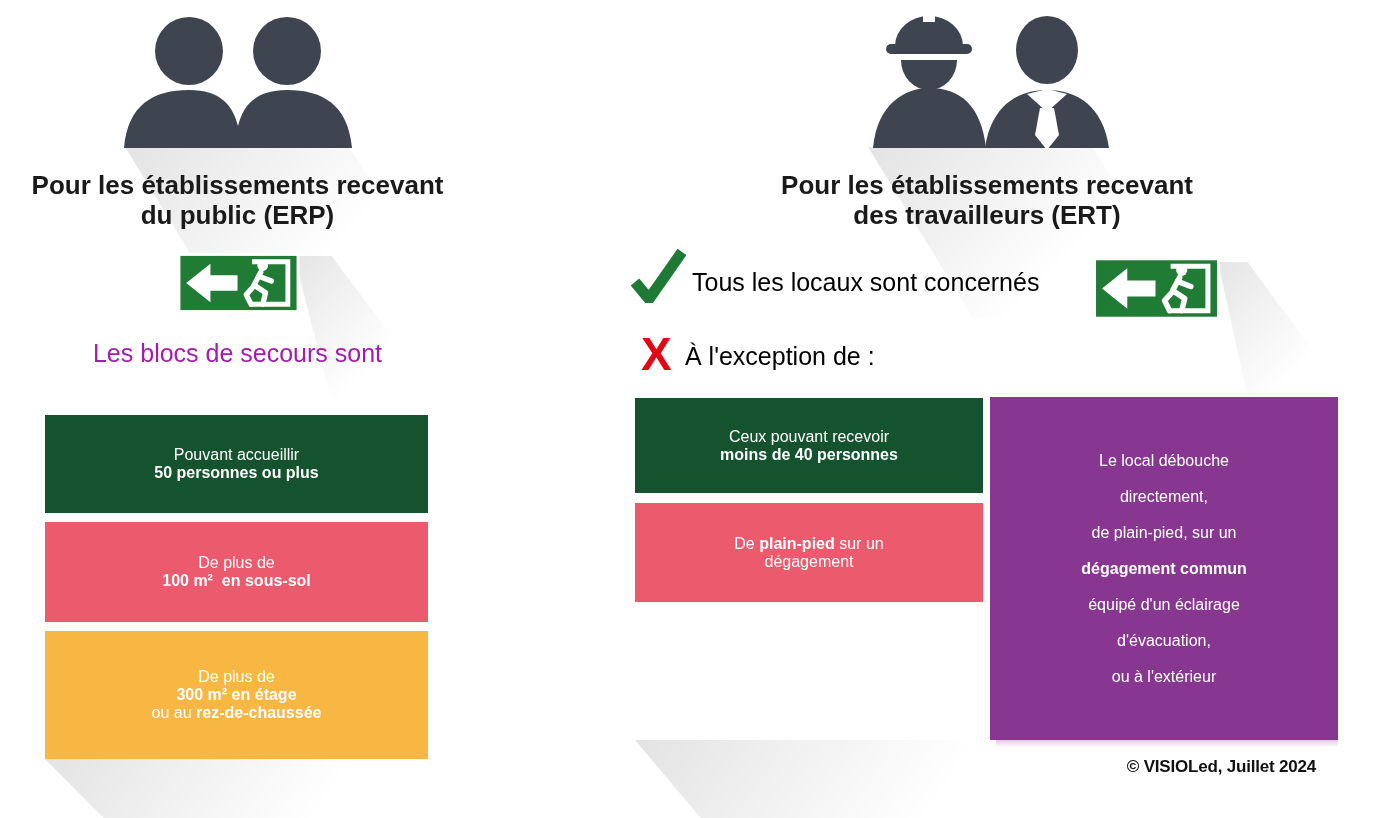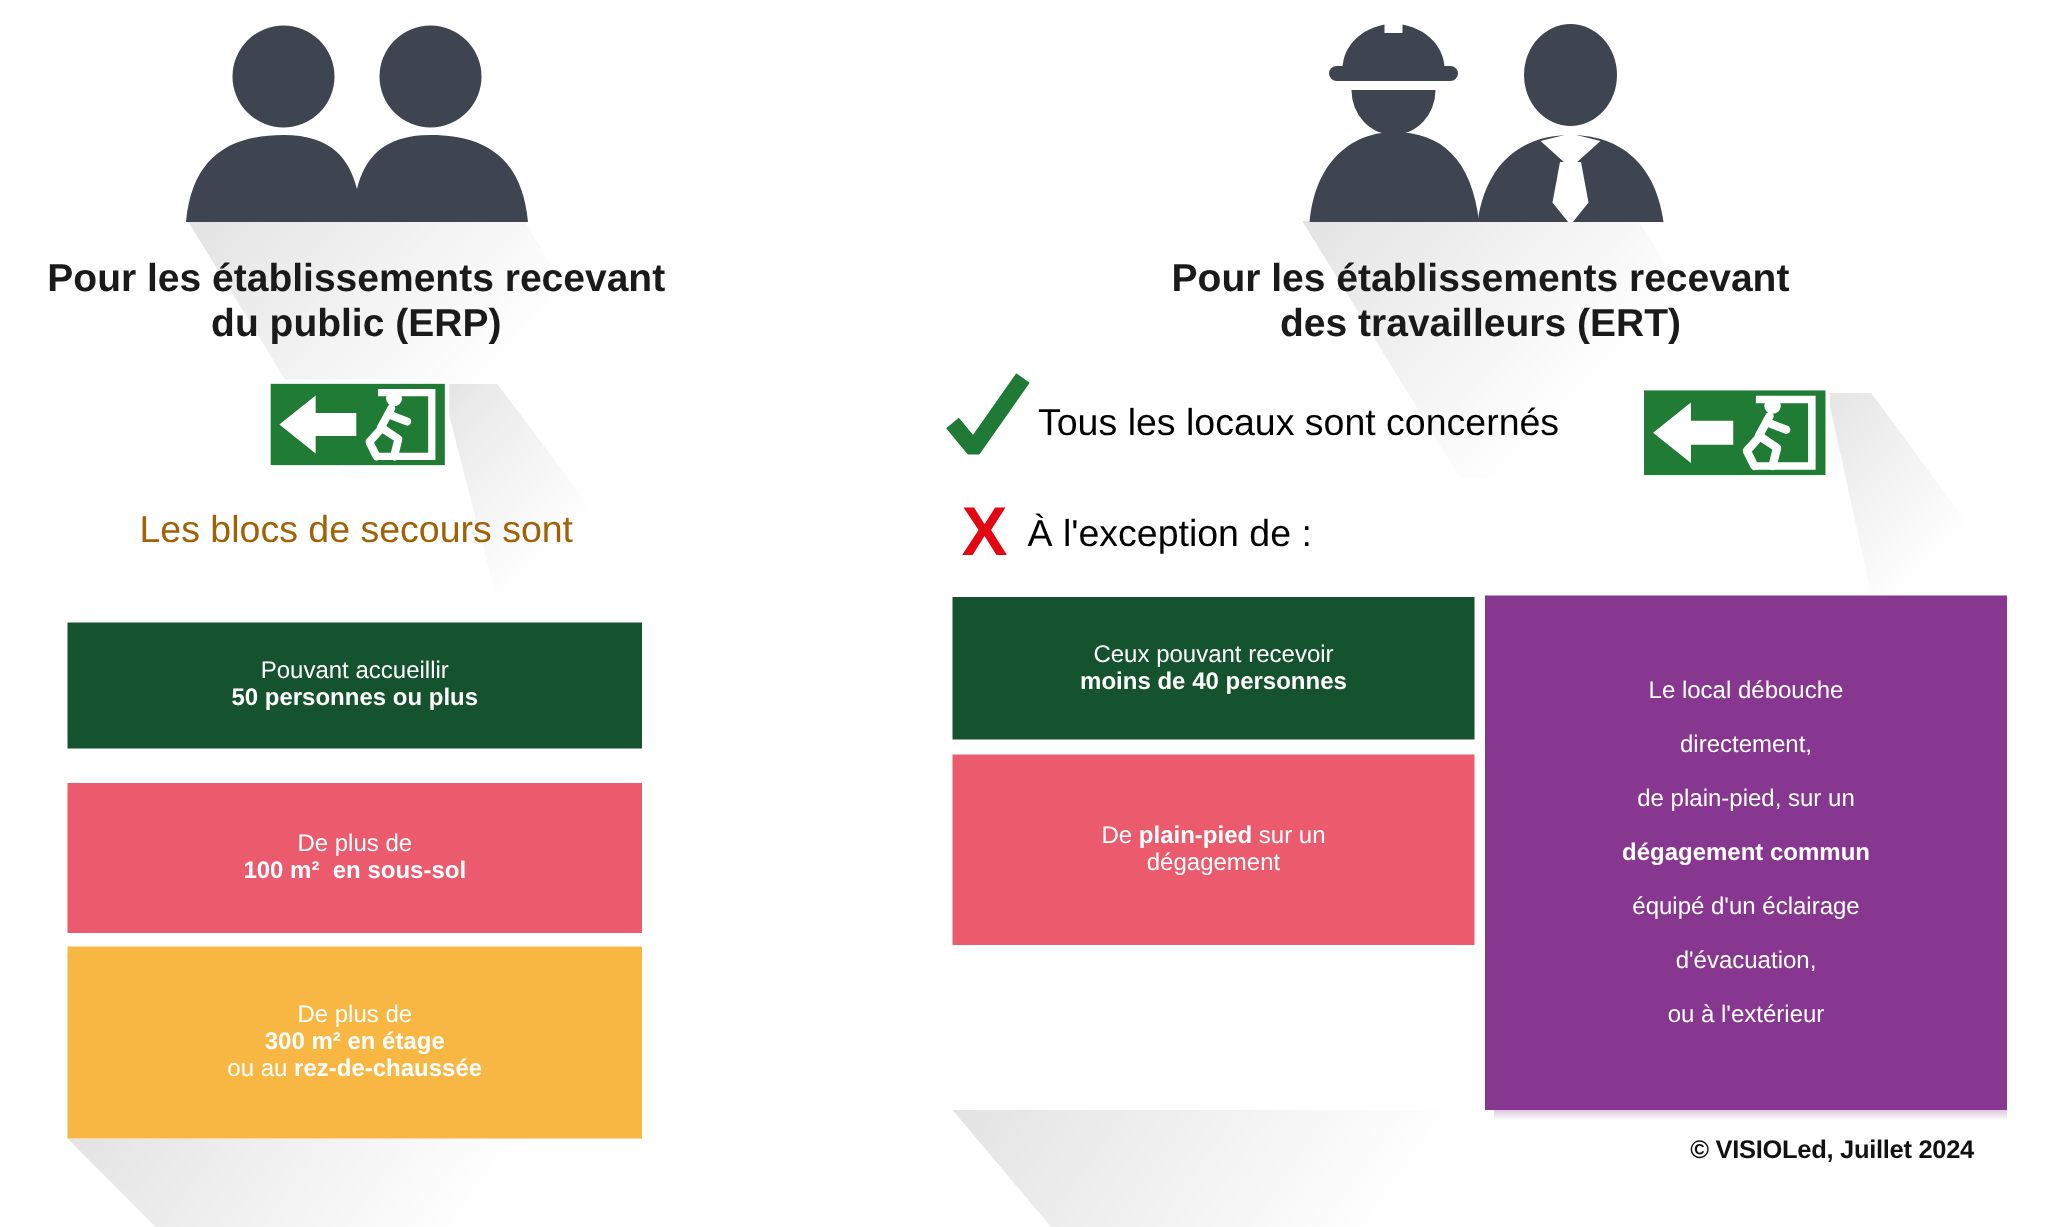--- a/index.html
+++ b/index.html
@@ -28,21 +28,21 @@
   .sh-box-r{left:635px;top:740px;width:470px;height:78px;
     background:linear-gradient(125deg,rgba(0,0,0,0.11),rgba(0,0,0,0) 66%);
     clip-path:polygon(0 0,100% 0,100% 100%,14% 100%);}
   .sh-purple{left:996px;top:740px;width:342px;height:7px;
     background:linear-gradient(to bottom,rgba(135,55,143,0.28),rgba(135,55,143,0));}
   
   .title{z-index:2;font-size:26px;font-weight:bold;line-height:30px;text-align:center;color:#1a1a1a;}
   .rich{z-index:2;font-size:25px;line-height:33px;text-align:center;}
   .rich .line{white-space:pre;}
   .rich .b{font-weight:bold;}
-  .intro{color:#a16207;}
+  .intro{color:#a21caf;}
   .box{z-index:2;display:flex;flex-direction:column;justify-content:center;
        color:#ffffff;text-align:center;}
   .box .line{white-space:pre;}
   .box .b{font-weight:bold;}
   .box-blue{background:#14532d;}
   .box-red{background:#ec5a6e;}
   .box-orange{background:#f8b642;}
   .box-purple{background:#87378f;line-height:36px;}
   .checkrow-text{z-index:2;font-size:25px;color:#000000;}
   .xmark{z-index:2;font-size:46px;font-weight:bold;color:#e30613;line-height:40px;}
@@ -89,21 +89,21 @@
         <path d="M84,24 L97,29"></path>
         <path d="M80,33 L71,43 L76,53"></path>
       </g>
     </svg>
   </div>
 
   <div class="abs rich intro" style="left:0px;top:337px;width:475px;">
       <div class="line"><span>Les blocs de secours sont</span></div>
     </div>
 
-  <div class="abs box box-blue" style="left:45px;top:415px;width:383px;height:84px;">
+  <div class="abs box box-blue" style="left:45px;top:415px;width:383px;height:98px;">
       <div class="line"><span>Pouvant accueillir</span></div>
       <div class="line"><span class="b">50 personnes ou plus</span></div>
     </div>
   <div class="abs box box-red" style="left:45px;top:522px;width:383px;height:100px;">
       <div class="line"><span>De plus de</span></div>
       <div class="line"><span class="b">100 m²  en sous-sol</span></div>
     </div>
   <div class="abs box box-orange" style="left:45px;top:631px;width:383px;height:128px;">
       <div class="line"><span>De plus de</span></div>
       <div class="line"><span class="b">300 m² en étage</span></div>
@@ -153,21 +153,21 @@
     </svg>
   </div>
 
   <div class="abs xmark" style="left:641px;top:334px;">X</div>
   <div class="abs checkrow-text" style="left:685px;top:342px;">À l'exception de :</div>
 
   <div class="abs box box-blue" style="left:635px;top:398px;width:348px;height:95px;">
       <div class="line"><span>Ceux pouvant recevoir</span></div>
       <div class="line"><span class="b">moins de 40 personnes</span></div>
     </div>
-  <div class="abs box box-red" style="left:635px;top:503px;width:348px;height:127px;">
+  <div class="abs box box-red" style="left:635px;top:503px;width:348px;height:99px;">
       <div class="line"><span>De </span><span class="b">plain-pied</span><span> sur un</span></div>
       <div class="line"><span>dégagement</span></div>
     </div>
   <div class="abs box box-purple" style="left:990px;top:397px;width:348px;height:343px;">
       <div class="line"><span>Le local débouche</span></div>
       <div class="line"><span>directement,</span></div>
       <div class="line"><span>de plain-pied, sur un</span></div>
       <div class="line"><span class="b">dégagement commun</span></div>
       <div class="line"><span>équipé d'un éclairage</span></div>
       <div class="line"><span>d'évacuation,</span></div>

